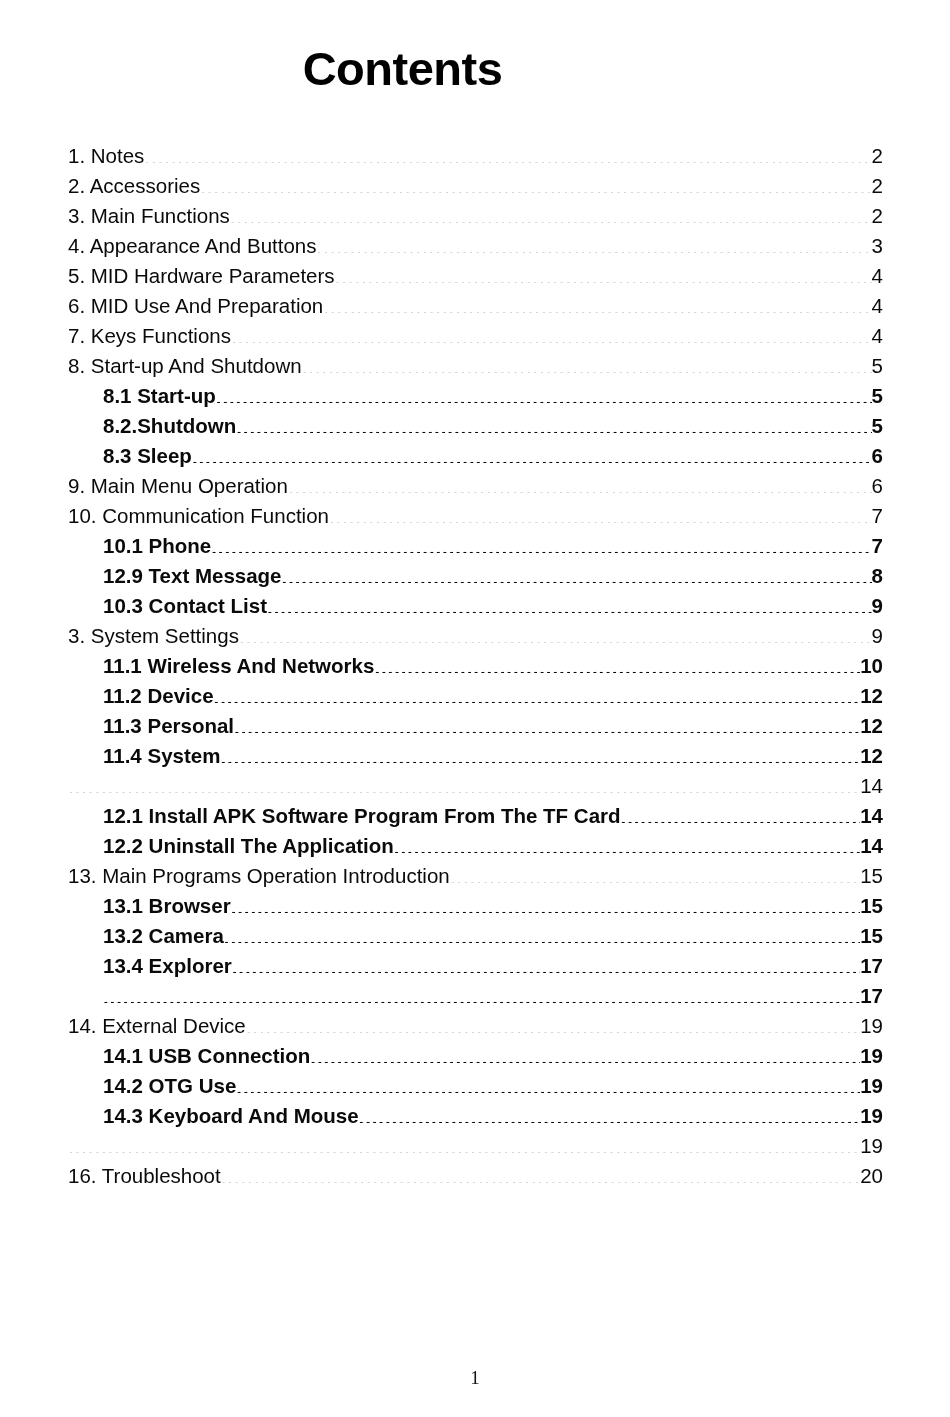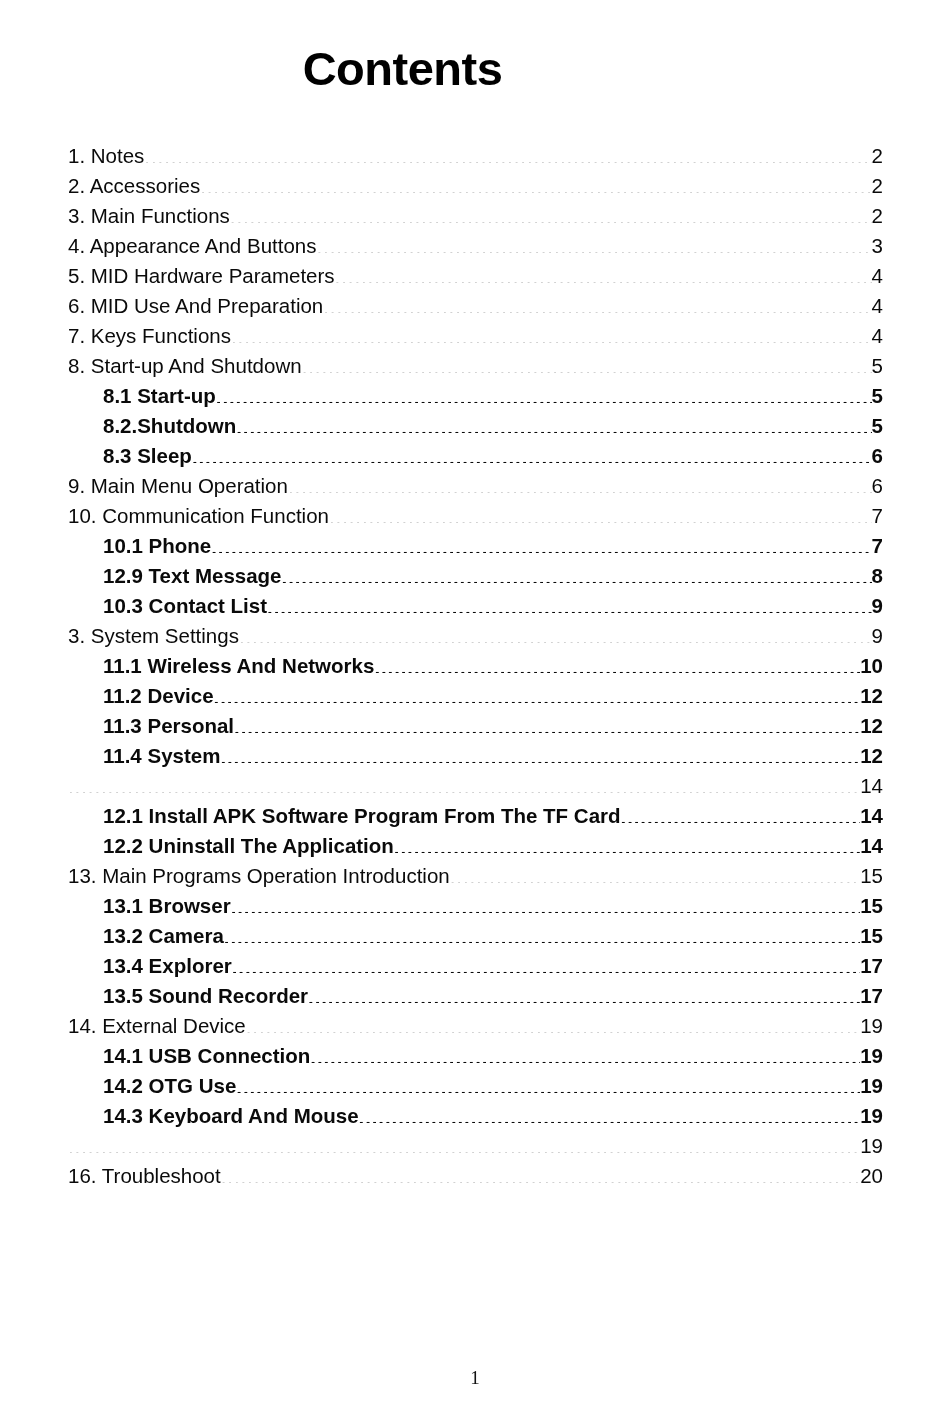--- a/index.html
+++ b/index.html
@@ -236,21 +236,20 @@
         <span class="entry-label">13.2 Camera</span>
         <span class="leader"></span>
         <span class="entry-page">15</span>
       </div>
       <div class="toc-entry level-2">
         <span class="entry-label">13.4 Explorer </span>
         <span class="leader"></span>
         <span class="entry-page">17</span>
       </div>
       <div class="toc-entry level-2">
-        <span class="entry-label">13.5 Sound Recorder </span>
         <span class="leader"></span>
         <span class="entry-page">17</span>
       </div>
       <div class="toc-entry">
         <span class="entry-label">14. External Device</span>
         <span class="leader"></span>
         <span class="entry-page">19</span>
       </div>
       <div class="toc-entry level-2">
         <span class="entry-label">14.1 USB Connection</span>

